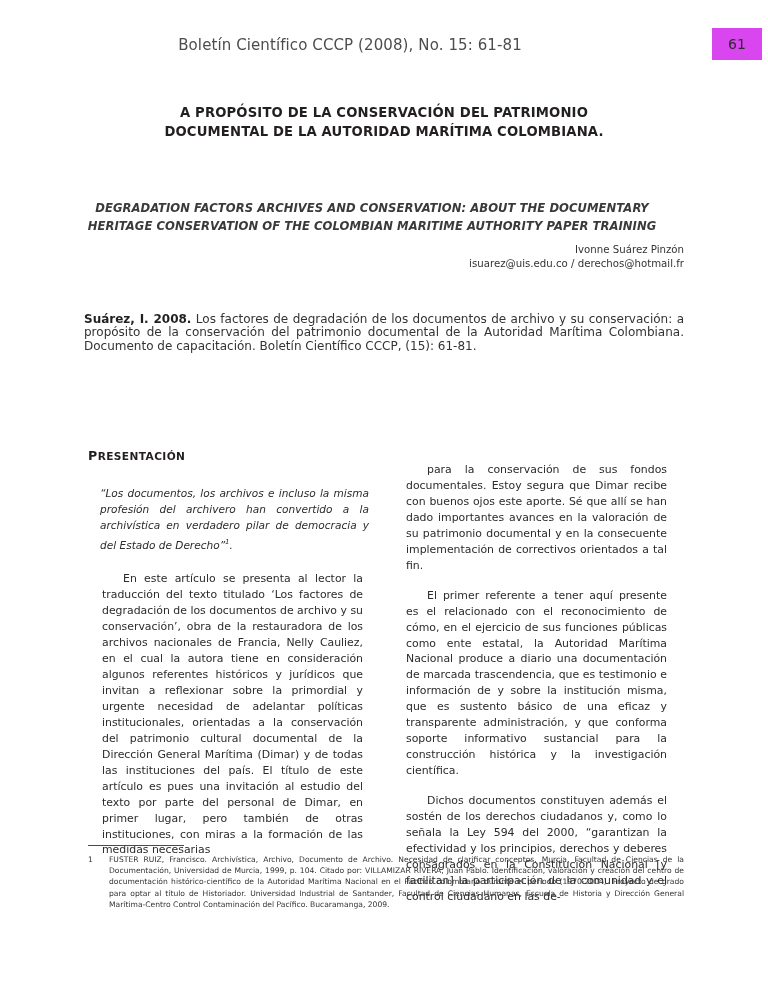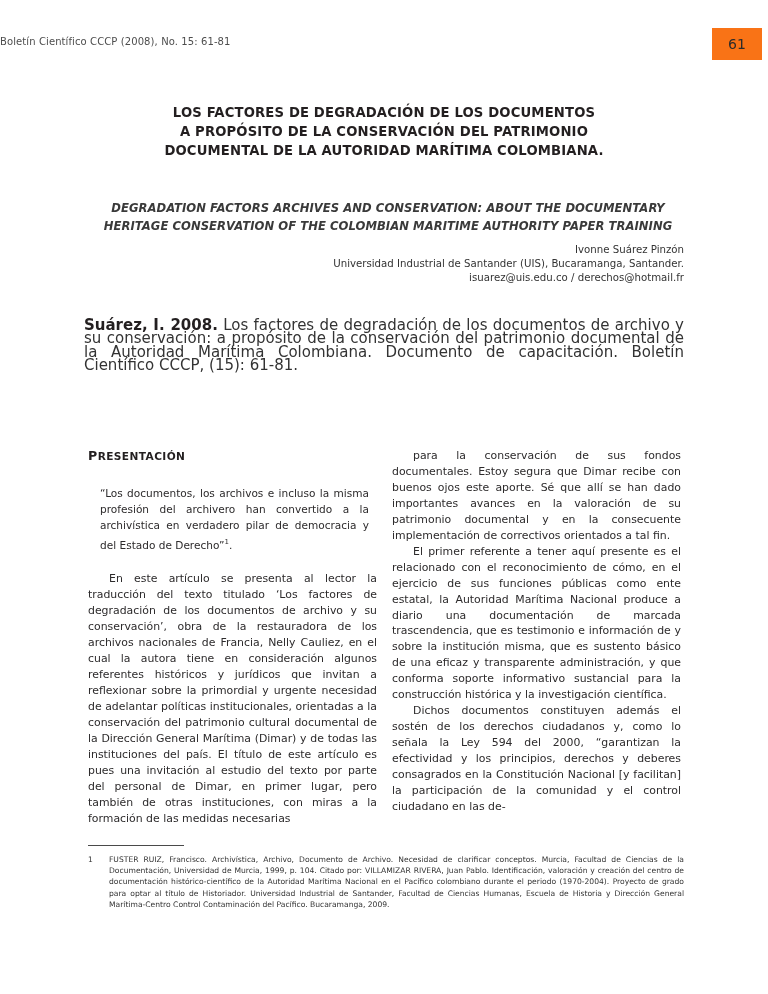--- a/index.html
+++ b/index.html
@@ -15,32 +15,32 @@
     color: #231f20;
     overflow: hidden;
   }
 
   
   .running-head {
     position: absolute;
     top: 36px;
     left: 0;
     width: 700px;
-    text-align: left;
-    font-size: 10px;
+    text-align: center;
+    font-size: 15px;
     color: #4d4d4d;
     letter-spacing: 0.1px;
   }
   .folio-box {
     position: absolute;
     top: 28px;
     left: 712px;
     width: 50px;
     height: 32px;
-    background: #f97316;
+    background: #d946ef;
     display: flex;
     align-items: center;
     justify-content: center;
   }
   .folio-box span {
     font-size: 14px;
     color: #2b2b2b;
   }
 
   
@@ -55,21 +55,21 @@
     font-size: 13.2px;
     font-weight: bold;
     line-height: 19.2px;
     letter-spacing: 0.15px;
     color: #231f20;
   }
 
   .subtitle-block {
     position: absolute;
     top: 199px;
-    left: 64px;
+    left: 48px;
     width: 648px;
     text-align: center;
   }
   .subtitle-line {
     font-size: 11.6px;
     font-weight: bold;
     font-style: italic;
     line-height: 18px;
     color: #3a3a3a;
     letter-spacing: 0.05px;
@@ -90,24 +90,23 @@
     text-align: right;
   }
 
   
   .citation-block {
     position: absolute;
     top: 313px;
     left: 84px;
     width: 600px;
     text-align: justify;
-    font-size: 15px;
+    font-size: 12px;
     line-height: 13.3px;
     color: #333;
-    margin-top: 6px;
   }
   .citation-block b { font-weight: bold; color: #231f20; }
 
   
   .col {
     position: absolute;
     top: 448px;
     width: 289px;
     font-size: 10.9px;
     line-height: 15.95px;
@@ -121,29 +120,30 @@
     text-align: left;
     font-size: 10.6px;
     font-weight: bold;
     letter-spacing: 0.4px;
     margin: 0 0 20px 0;
     color: #231f20;
   }
   .section-head .cap { font-size: 12.6px; }
 
   .pullquote {
+    font-style: italic;
     text-align: justify;
     margin: 0 8px 19px 12px;
     font-size: 10.55px;
     line-height: 16.2px;
   }
   .pullquote sup { font-size: 7px; vertical-align: super; }
 
   .para {
-    margin: 0;
+    margin: 14px;
     text-indent: 21px;
   }
   .para + .para { margin-top: 0; }
 
   
   .footnote-area {
     position: absolute;
     top: 845px;
     left: 88px;
     width: 596px;
@@ -173,33 +173,31 @@
 </head>
 <body>
 
 <div class="running-head">Boletín Científico CCCP (2008), No. 15: 61-81</div>
 
 <div class="folio-box">
   <span>61</span>
 </div>
 
 <div class="title-block">
-  <div class="title-line">LOS FACTORES DE DEGRADACIÓN DE LOS DOCUMENTOS</div>
   <div class="title-line">A PROPÓSITO DE LA CONSERVACIÓN DEL PATRIMONIO</div>
   <div class="title-line">DOCUMENTAL DE LA AUTORIDAD MARÍTIMA COLOMBIANA.</div>
 </div>
 
 <div class="subtitle-block">
   <div class="subtitle-line">DEGRADATION FACTORS ARCHIVES AND CONSERVATION: ABOUT THE DOCUMENTARY</div>
   <div class="subtitle-line">HERITAGE CONSERVATION OF THE  COLOMBIAN MARITIME AUTHORITY PAPER TRAINING</div>
 </div>
 
 <div class="authors-block">
   <div class="authors-line">Ivonne Suárez Pinzón</div>
-  <div class="authors-line">Universidad Industrial de Santander (UIS), Bucaramanga, Santander.</div>
   <div class="authors-line">isuarez@uis.edu.co / derechos@hotmail.fr</div>
 </div>
 
 <div class="citation-block">
   <b>Suárez, I. 2008.</b><span> Los factores de degradación de los documentos de archivo y su conservación: a propósito de la conservación del patrimonio documental de la Autoridad Marítima Colombiana. Documento de capacitación. Boletín Científico CCCP, (15): 61-81.</span>
 </div>
 
 <div class="col col-left">
   <div class="section-head"><span class="cap">P</span><span>RESENTACIÓN</span></div>
 

